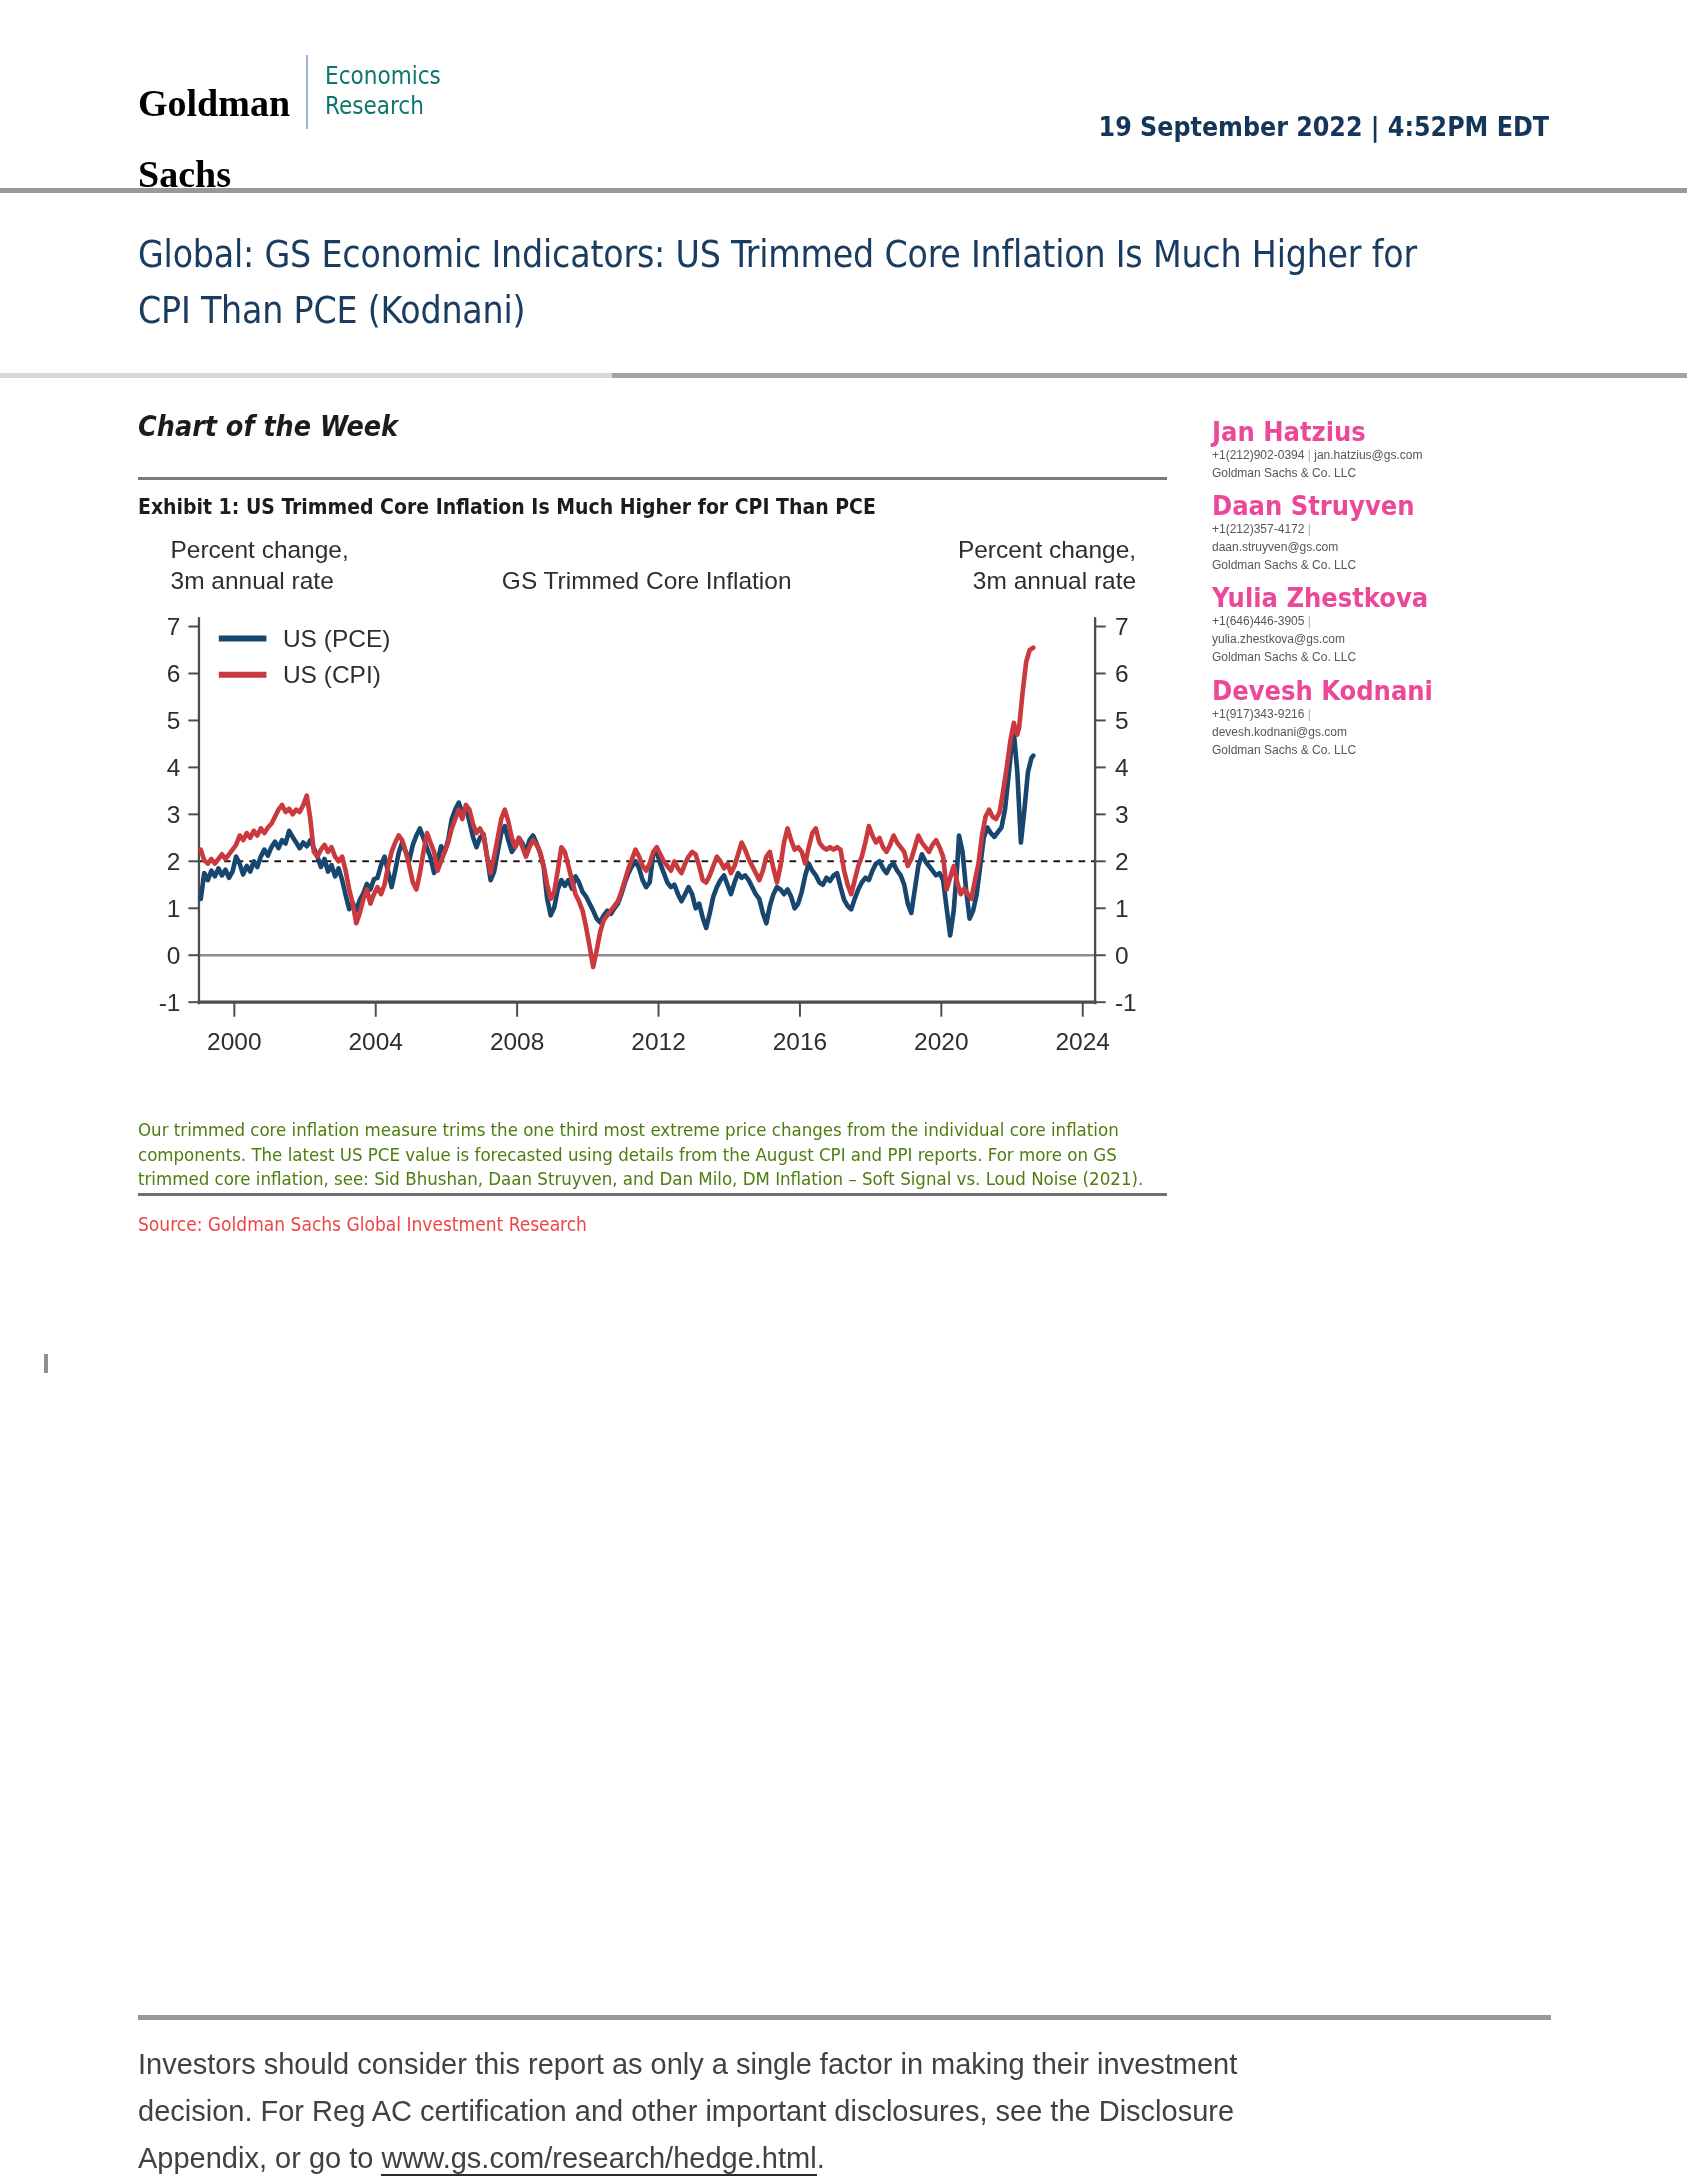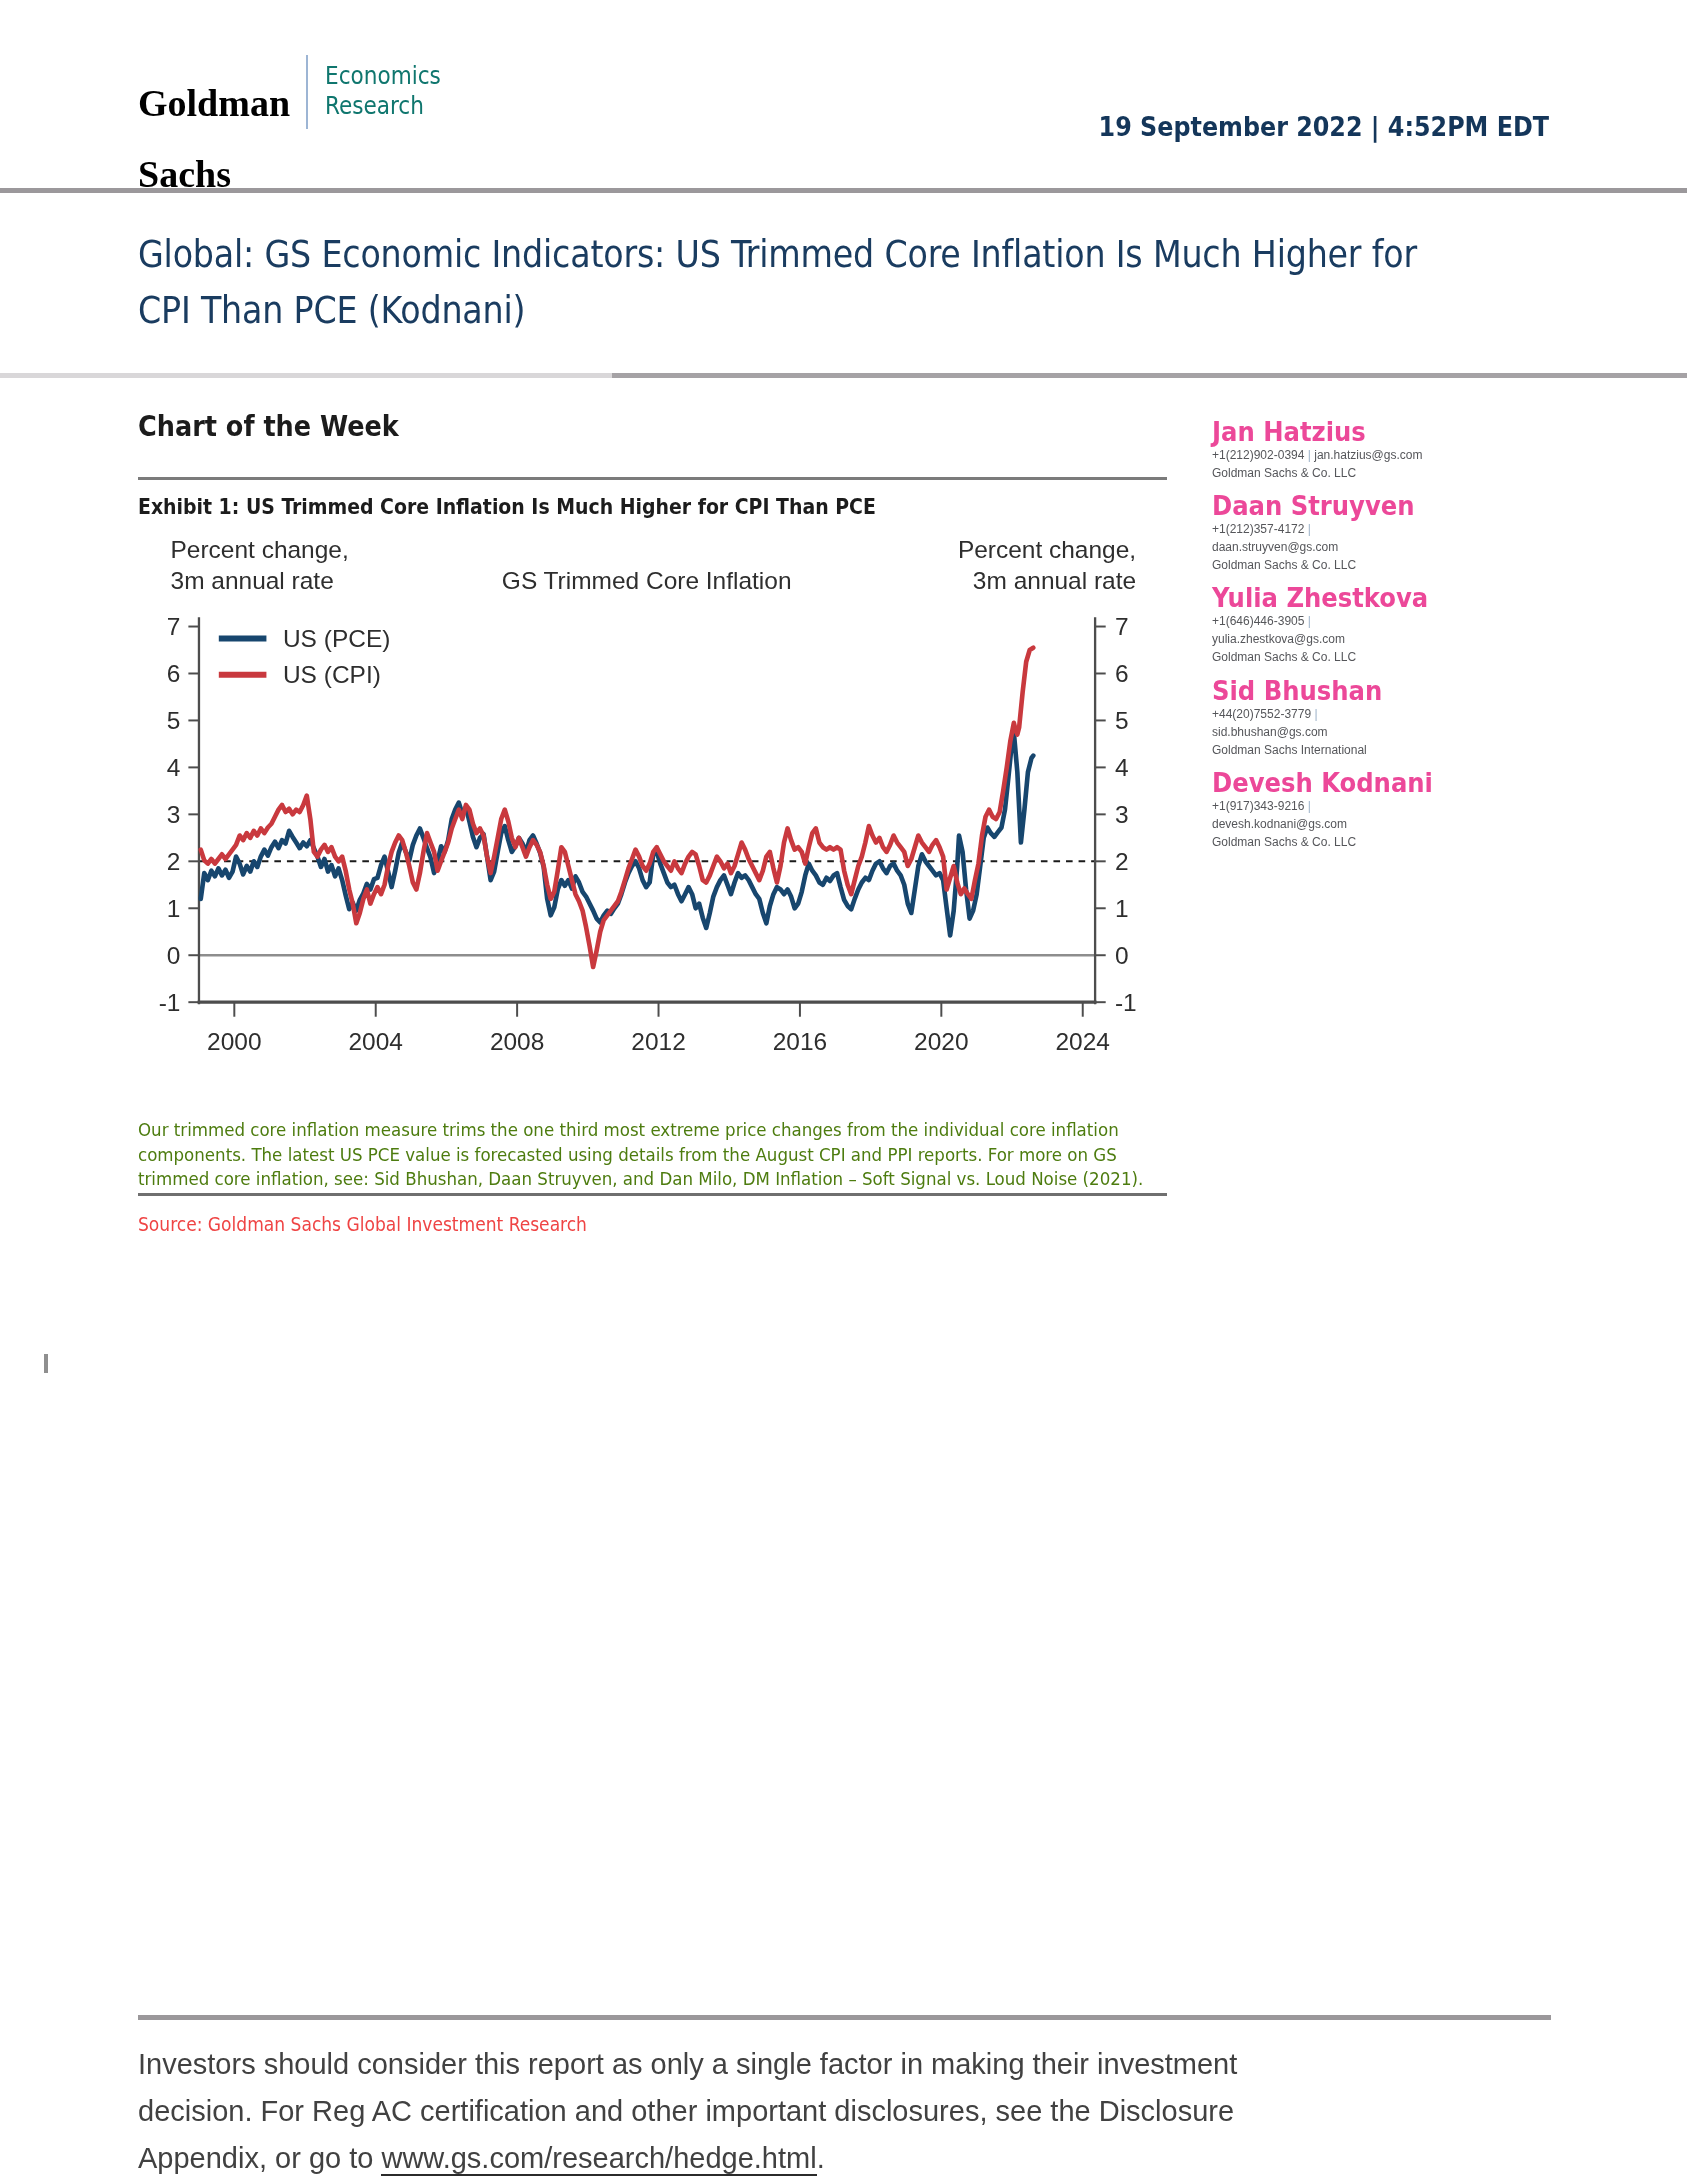--- a/index.html
+++ b/index.html
@@ -19,21 +19,21 @@
   .rule{position:absolute;}
   .rule-top{left:0;top:188px;width:1687px;height:5.3px;background:#9b989b;}
   .rule-title-l{left:0;top:373px;width:612px;height:4.6px;background:#d9d7d9;}
   .rule-title-r{left:612px;top:373px;width:1075px;height:4.6px;background:#a5a2a5;}
   .rule-col{left:138px;top:477px;width:1029px;height:2.6px;background:#7b7b7b;}
   .rule-src{left:138px;top:1193px;width:1029px;height:2.6px;background:#6f6f6f;}
   .rule-footer{left:138px;top:2015px;width:1413px;height:4.6px;background:#9b989b;}
 
   .doc-title{color:#1a3c60;font-size:37px;line-height:56px;font-stretch:condensed;
       letter-spacing:-0.005em;width:1297px;}
-  .section-heading{color:#1c1c1c;font-size:28.4px;font-weight:bold;
+  .section-heading{color:#1c1c1c;font-size:28.4px;font-weight:bold;font-style:italic;
       font-stretch:condensed;}
   .exhibit-heading{color:#1c1c1c;font-size:21px;font-weight:bold;font-stretch:condensed;}
 
   .exhibit-footnote{color:#4d7c0f;font-size:18.5px;line-height:24.5px;font-stretch:condensed;
       width:1031px;}
   .exhibit-source{color:#ef4444;font-size:19px;font-stretch:condensed;}
 
   
   #authors{left:1212px;top:419px;width:341px;}
   .author{margin-bottom:11.2px;}
@@ -177,26 +177,20 @@
       <div class="author-line">daan.struyven@gs.com</div>
       <div class="author-line">Goldman Sachs &amp; Co. LLC</div>
     </div>
     <div class="author">
       <div class="author-name">Yulia Zhestkova</div>
       <div class="author-line">+1(646)446-3905 <span class="pipe">|</span></div>
       <div class="author-line">yulia.zhestkova@gs.com</div>
       <div class="author-line">Goldman Sachs &amp; Co. LLC</div>
     </div>
     <div class="author">
-      <div class="author-name">Sid Bhushan</div>
-      <div class="author-line">+44(20)7552-3779 <span class="pipe">|</span></div>
-      <div class="author-line">sid.bhushan@gs.com</div>
-      <div class="author-line">Goldman Sachs International</div>
-    </div>
-    <div class="author">
       <div class="author-name">Devesh Kodnani</div>
       <div class="author-line">+1(917)343-9216 <span class="pipe">|</span></div>
       <div class="author-line">devesh.kodnani@gs.com</div>
       <div class="author-line">Goldman Sachs &amp; Co. LLC</div>
     </div>
   </div>
 
 <div class="abs margin-mark"></div>
 
 <div class="rule rule-footer"></div>

